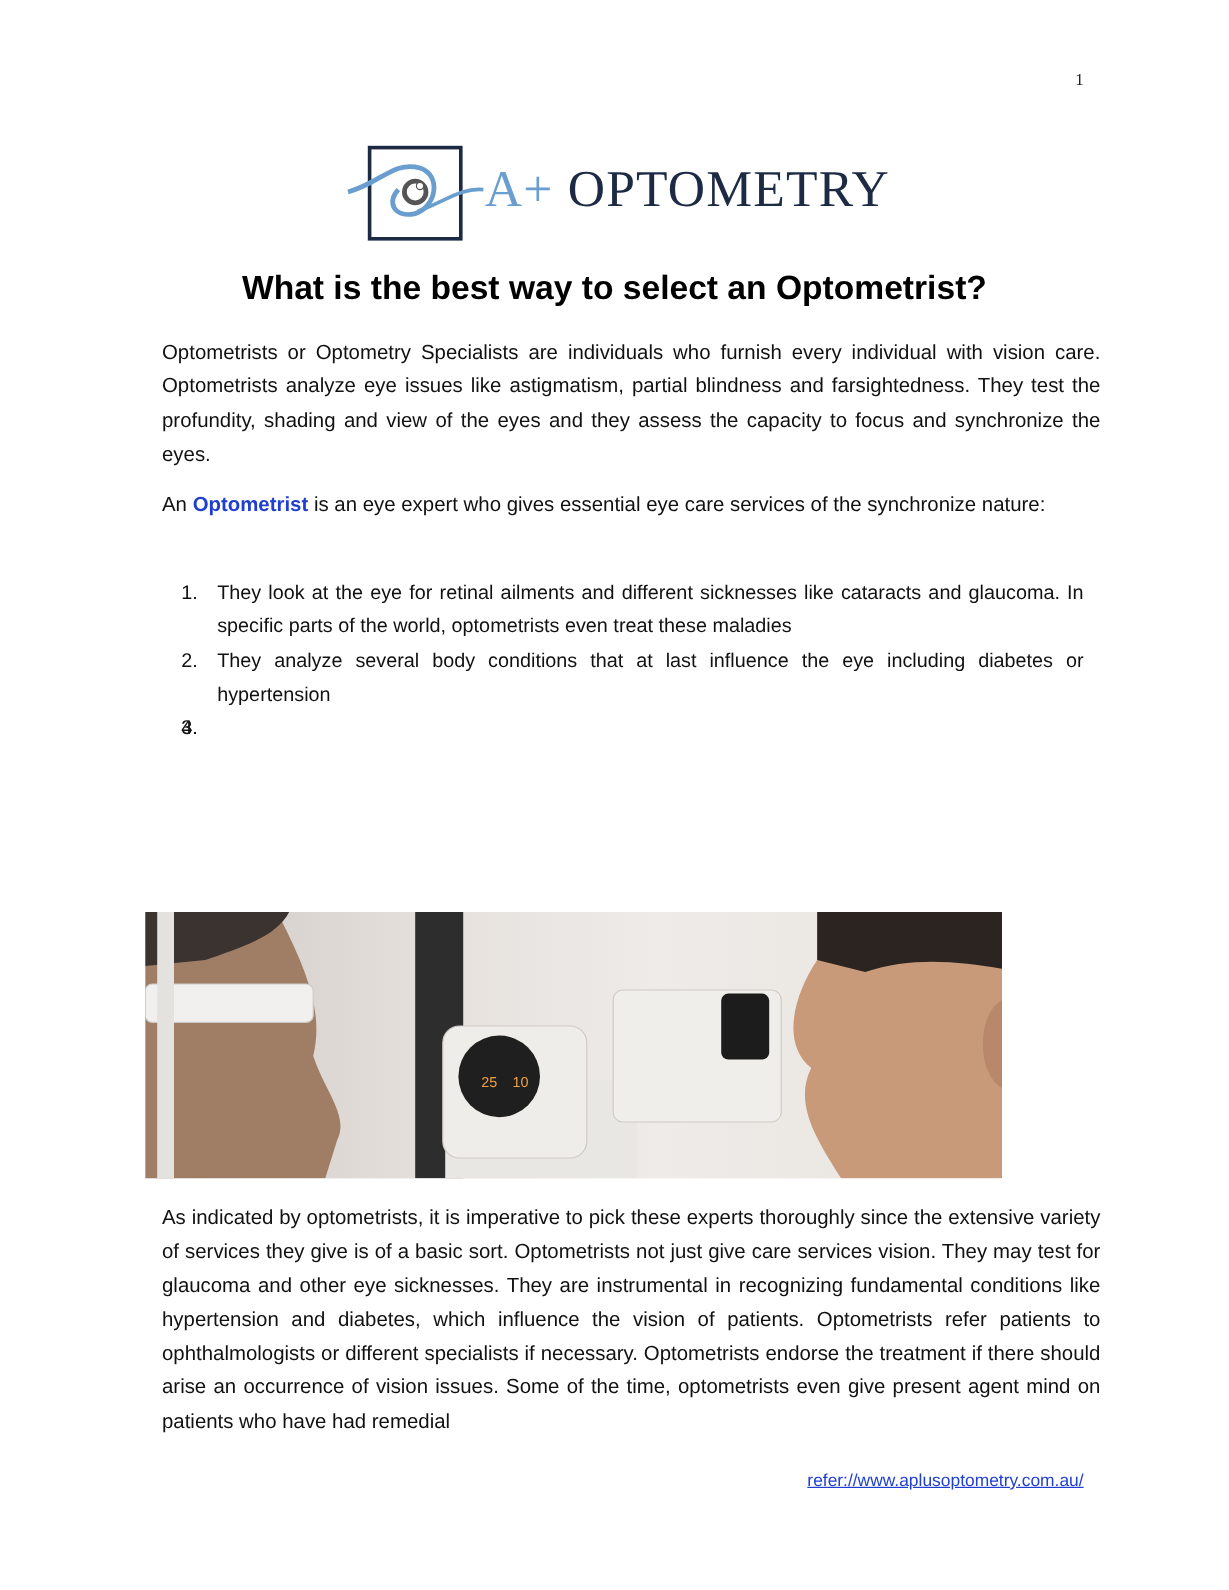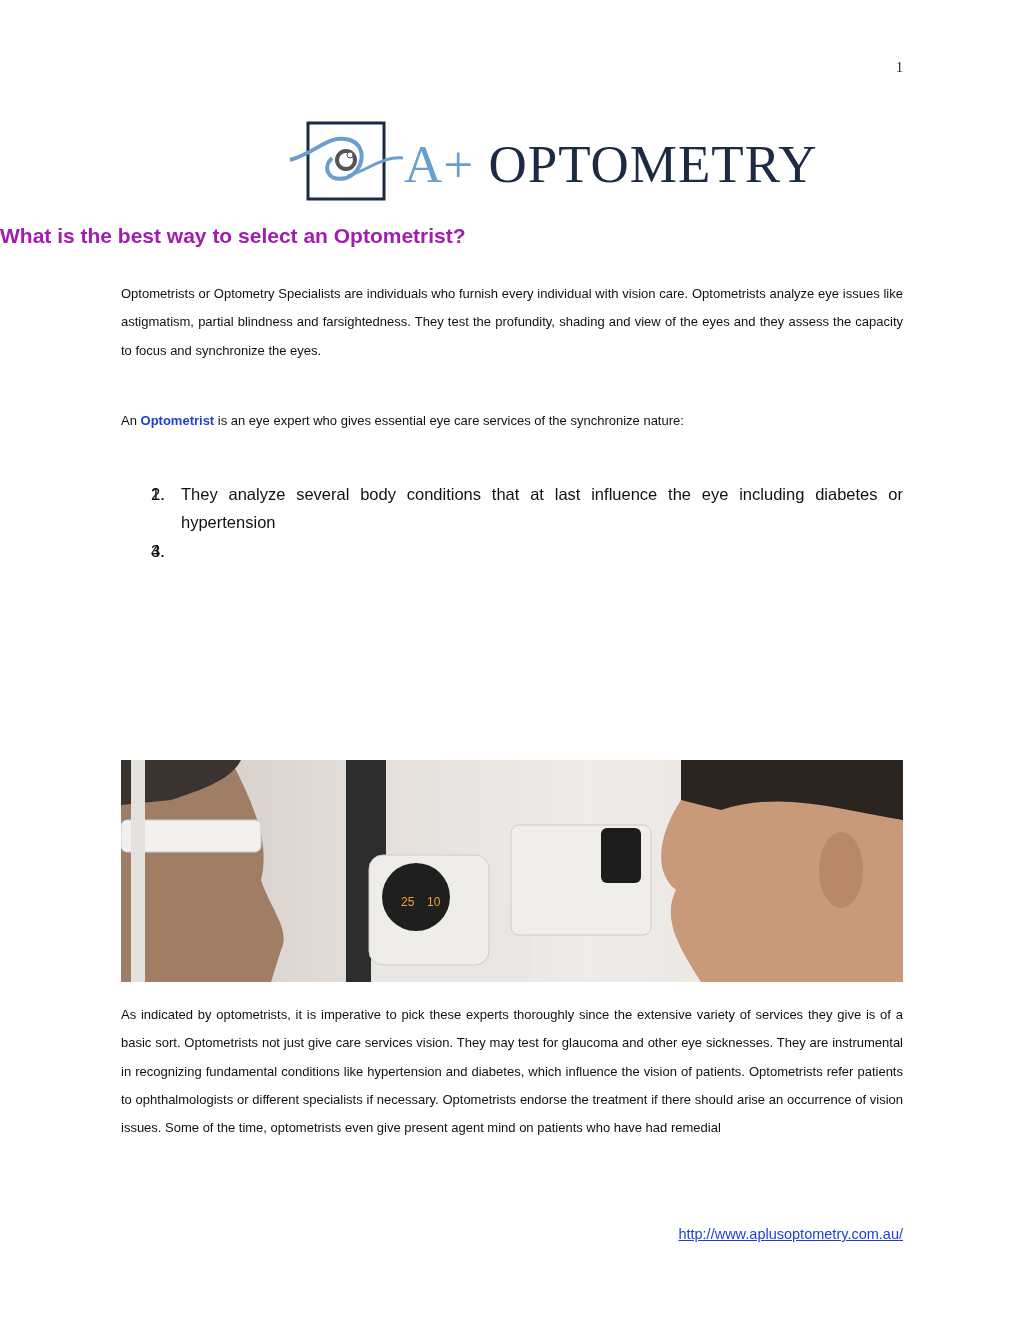--- a/index.html
+++ b/index.html
@@ -2,33 +2,33 @@
 <html><head>
   <meta charset="utf-8">
   <style>
     html, body { margin: 0; padding: 0; background: #ffffff; }
     body { width: 1024px; height: 1325px; position: relative; overflow: hidden;
            font-family: "Liberation Sans", "DejaVu Sans", sans-serif; color: #111; }
     .page-number { position: absolute; top: 60px; left: 896px; font-size: 14px;
                    font-family: "Liberation Serif", serif; color: #222; }
     .logo { position: absolute; top: 120px; left: 288px; width: 450px; height: 82px; }
     .logo-text { position: absolute; left: 116px; top: 14px; font-family: "Liberation Serif", "DejaVu Serif", serif;
-                 font-size: 53px; color: #1c2a44; letter-spacing: 1px; white-space: nowrap; }
+                 font-size: 43px; color: #1c2a44; letter-spacing: 1px; white-space: nowrap; }
     .logo-text .aplus { color: #6a9ecf; }
-    .title { position: absolute; top: 224px; left: 0; width: 1024px; text-align: left;
-             font-size: 21px; font-weight: bold; color: #a21caf; }
-    .para { position: absolute; left: 121px; width: 782px; font-size: 13px; line-height: 28.3px;
+    .title { position: absolute; top: 224px; left: 0; width: 1024px; text-align: center;
+             font-size: 28px; font-weight: bold; color: #000000; }
+    .para { position: absolute; left: 135px; width: 782px; font-size: 17px; line-height: 28.3px;
             text-align: justify; color: #111; }
     .para.p1 { top: 280px; }
     .para.p2 { top: 407px; }
     .link { color: #1f3fd1; font-weight: bold; }
     .list { position: absolute; left: 121px; width: 782px; top: 480px; margin: 0; padding: 0; list-style: none; }
     .list li { position: relative; padding-left: 60px; font-size: 16.5px; line-height: 28.3px; text-align: justify; }
     .list li .num { position: absolute; left: 30px; top: 0; }
-    .photo { position: absolute; left: 121px; top: 760px; width: 782px; height: 222px; overflow: hidden;
+    .photo { position: absolute; left: 121px; top: 760px; width: 714px; height: 222px; overflow: hidden;
              background: linear-gradient(90deg, #cfc9c4 0%, #e6e1dd 35%, #eeebe8 60%, #e9e4df 100%); }
     .para.p3 { top: 1001px; }
     .footer-link { position: absolute; top: 1226px; right: 121px; font-size: 14.5px; color: #1f3fd1; text-decoration: underline; }
   </style>
 </head>
 <body>
 
 <div class="page-number">1</div>
 
 <div class="logo">
@@ -47,21 +47,21 @@
 
 <h1 class="title" style="margin:0">What is the best way to select an Optometrist?</h1>
 
 <p class="para p1" style="margin:0">Optometrists or Optometry Specialists are individuals who furnish every individual with vision care. Optometrists analyze eye issues like astigmatism, partial blindness and farsightedness. They test the profundity, shading and view of the eyes and they assess the capacity to focus and synchronize the eyes.</p>
 
 <p class="para p2" style="margin:0">
   <span>An </span><a class="link">Optometrist</a><span> is an eye expert who gives essential eye care services of the synchronize nature:</span>
 </p>
 
 <ol class="list">
-  <li><span class="num">1.</span></li>
+  <li><span class="num">1.</span><span>They look at the eye for retinal ailments and different sicknesses like cataracts and glaucoma. In specific parts of the world, optometrists even treat these maladies</span></li>
   <li><span class="num">2.</span><span>They analyze several body conditions that at last influence the eye including diabetes or hypertension</span></li>
   <li><span class="num">3.</span></li>
   <li><span class="num">4.</span></li>
 </ol>
 
 <div class="photo">
   <svg width="782" height="222" viewBox="0 0 782 222">
 
     <path d="M0 0 L110 0 C 130 40, 150 80, 140 120 C 150 150, 170 170, 160 190 L150 222 L0 222 Z" fill="#a07e66"></path>
     <path d="M0 0 L120 0 C 110 20, 80 30, 50 40 L0 45 Z" fill="#3a3330"></path>
@@ -79,13 +79,13 @@
     <rect x="480" y="68" width="40" height="55" rx="6" fill="#1c1c1c"></rect>
 
     <path d="M560 0 L782 0 L782 222 L580 222 C 560 190, 540 160, 555 130 C 530 110, 540 70, 560 40 Z" fill="#c89a7a"></path>
     <path d="M560 0 L782 0 L782 60 C 720 50, 660 30, 600 50 L560 40 Z" fill="#2b2420"></path>
     <ellipse cx="720" cy="110" rx="22" ry="38" fill="#b98769"></ellipse>
   </svg>
 </div>
 
 <p class="para p3" style="margin:0">As indicated by optometrists, it is imperative to pick these experts thoroughly since the extensive variety of services they give is of a basic sort. Optometrists not just give care services vision. They may test for glaucoma and other eye sicknesses. They are instrumental in recognizing fundamental conditions like hypertension and diabetes, which influence the vision of patients. Optometrists refer patients to ophthalmologists or different specialists if necessary. Optometrists endorse the treatment if there should arise an occurrence of vision issues. Some of the time, optometrists even give present agent mind on patients who have had remedial</p>
 
-<a class="footer-link">http://www.aplusoptometry.com.au/</a>
+<a class="footer-link">refer://www.aplusoptometry.com.au/</a>
 
 </body></html>

